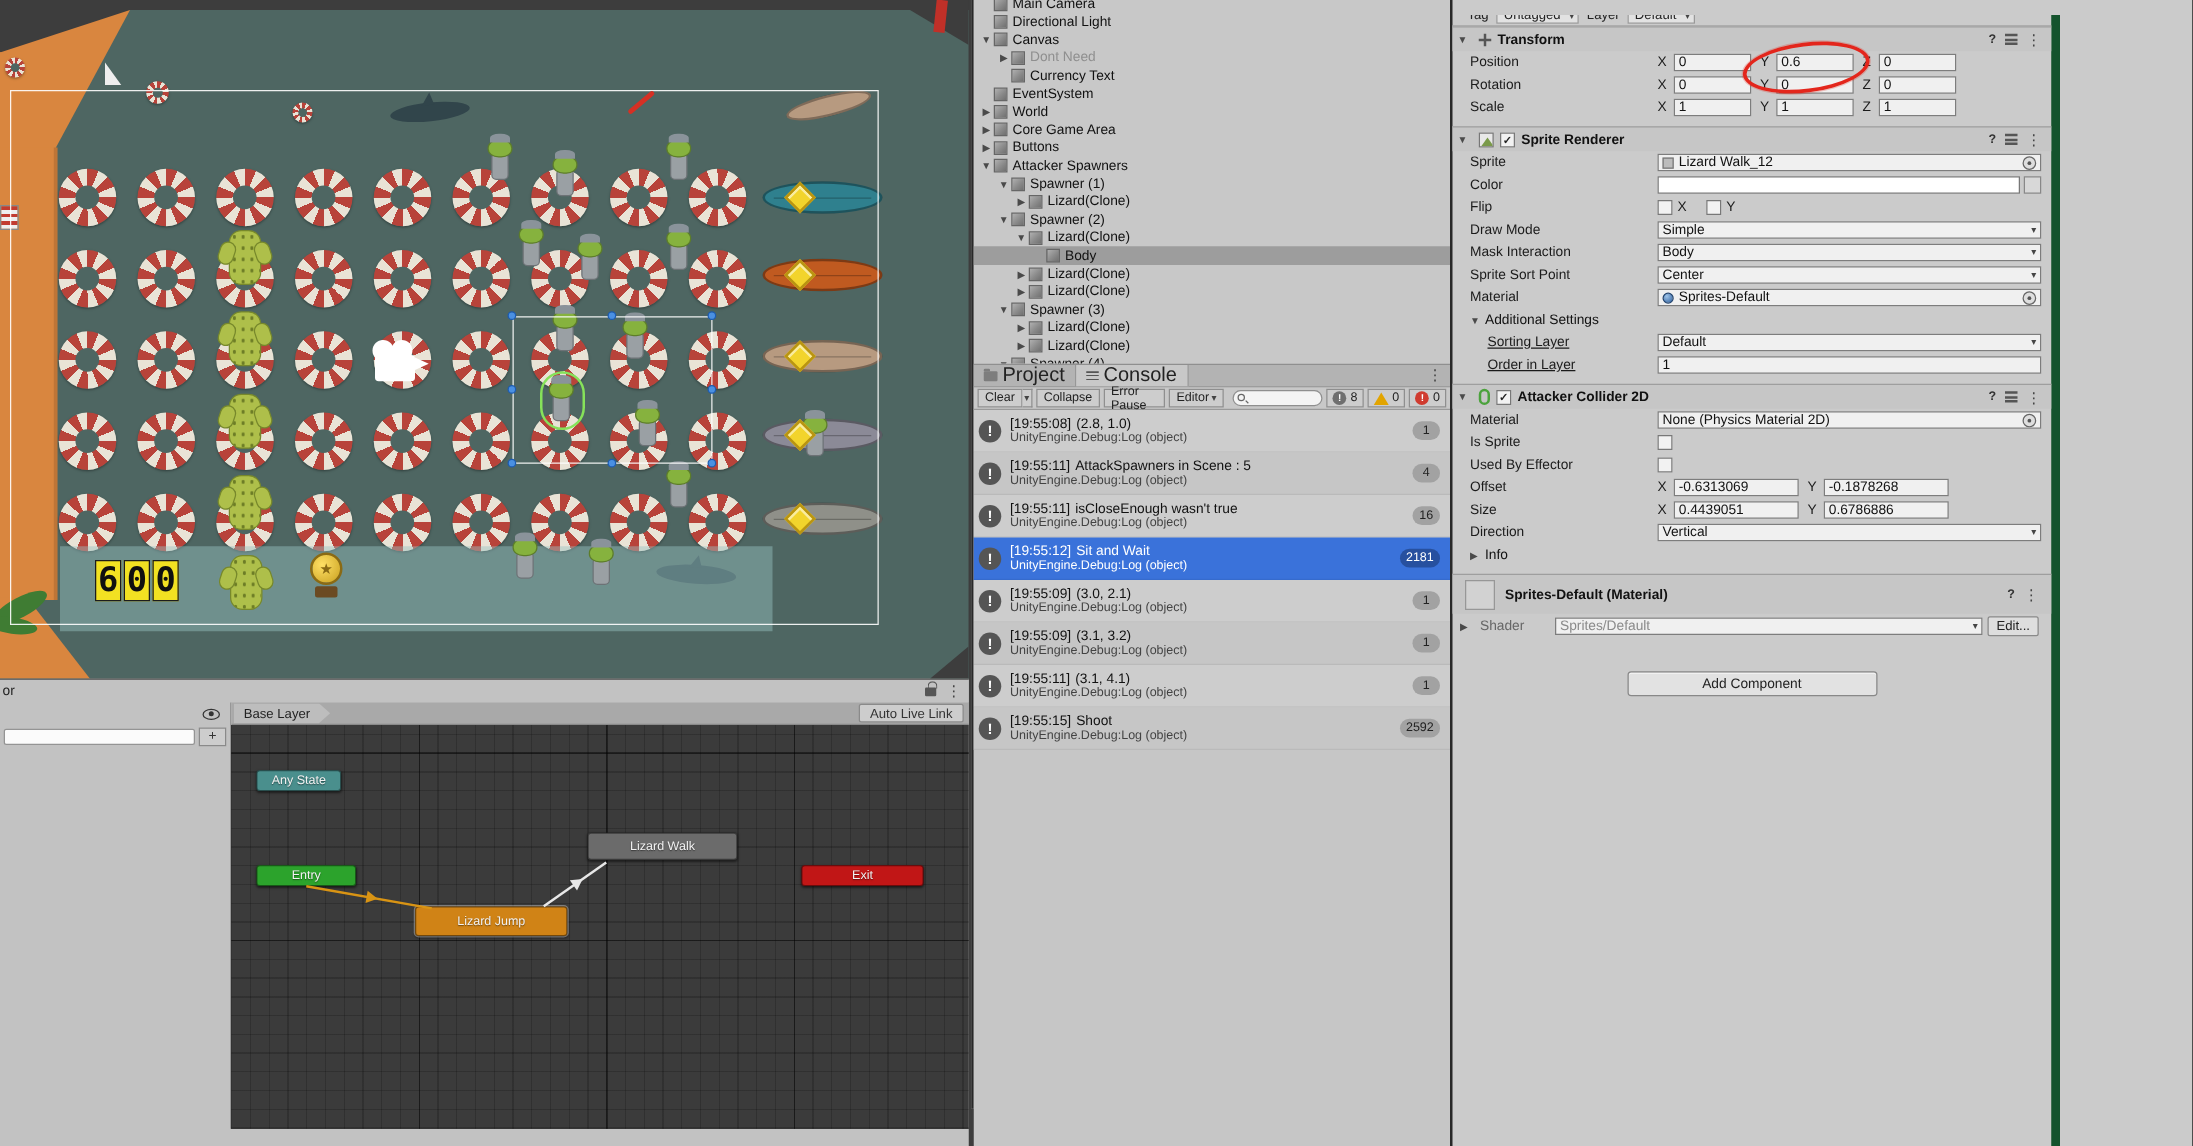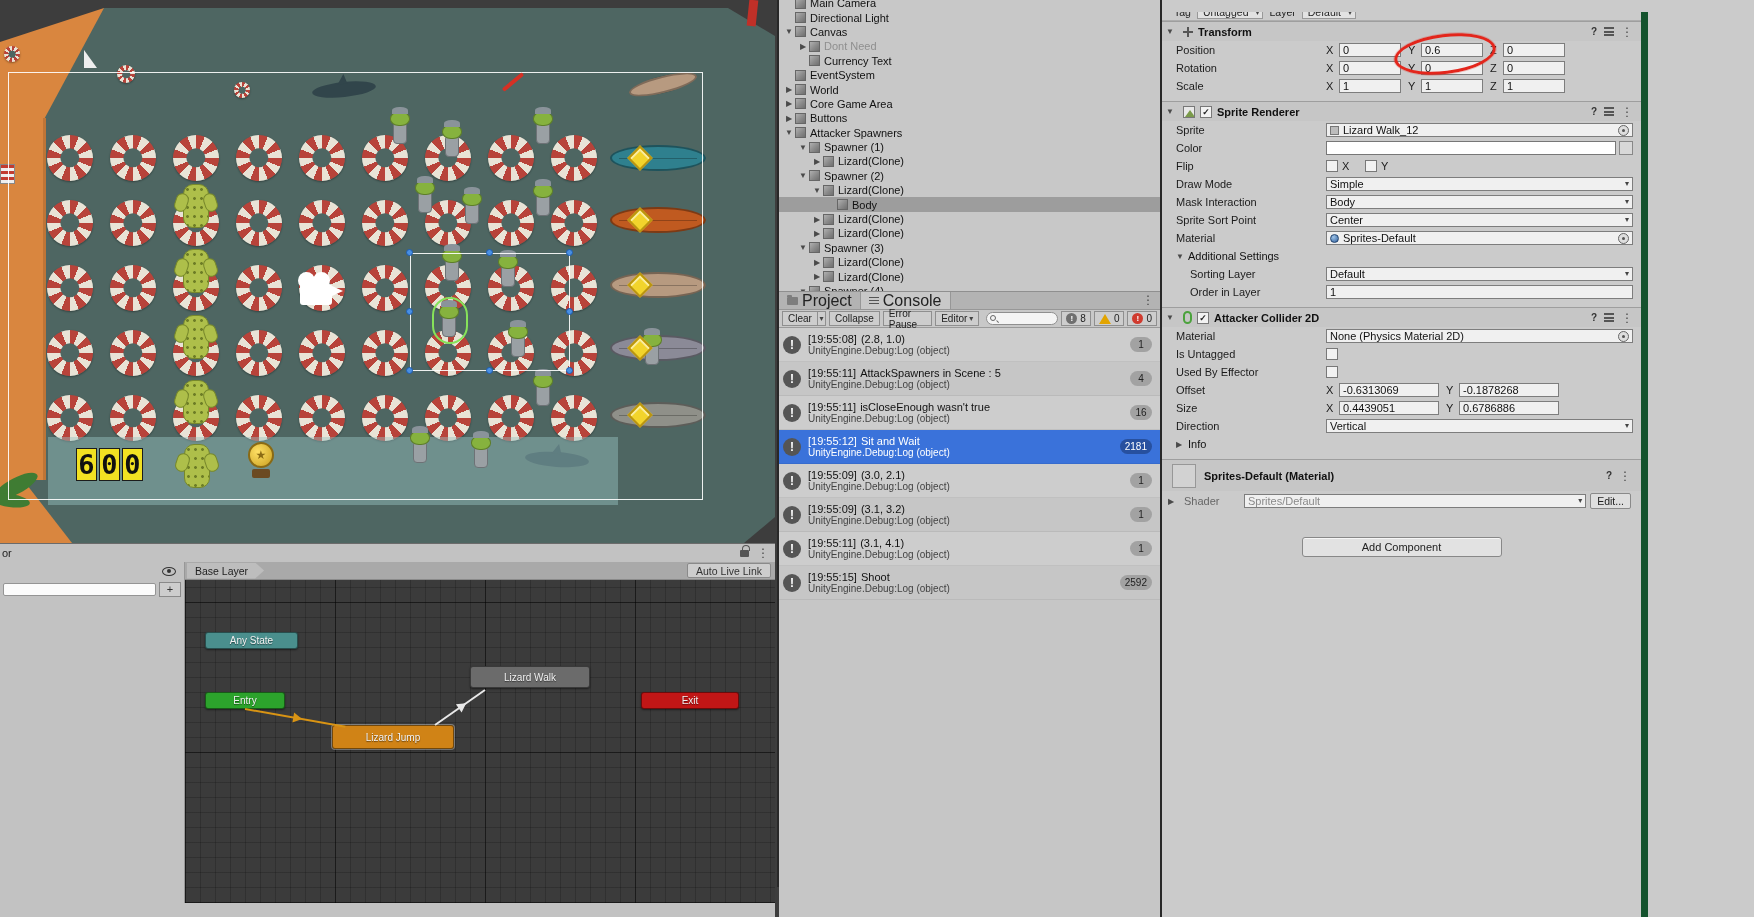--- a/index.html
+++ b/index.html
@@ -74,21 +74,21 @@
   #layer-search { flex:1; height:13px; border:1px solid #949494; border-radius:2px; background:#fbfbfb; font-size:10px; padding:0 3px; font-family:"Liberation Sans",sans-serif; }
   #layer-add-btn { width:22px; height:15px; border:1px solid #8a8a8a; background:#cdcdcd; font-size:11px; line-height:12px; text-align:center; color:#333; }
   #anim-grid { position:absolute; left:185px; top:36px; right:0; bottom:14px; background:#3b3b3b;
     background-image:
       repeating-linear-gradient(0deg, rgba(0,0,0,0.45) 0 1px, transparent 1px 150px),
       repeating-linear-gradient(90deg, rgba(0,0,0,0.45) 0 1px, transparent 1px 150px),
       repeating-linear-gradient(0deg, rgba(0,0,0,0.18) 0 1px, transparent 1px 15px),
       repeating-linear-gradient(90deg, rgba(0,0,0,0.18) 0 1px, transparent 1px 15px);
     overflow:hidden; }
   .anim-node { position:absolute; border-radius:3px; border:1px solid rgba(0,0,0,0.45); box-shadow:0 1px 2px rgba(0,0,0,0.5); color:#f2f2f2; font-size:10px; display:flex; align-items:center; justify-content:center; text-shadow:0 1px 1px rgba(0,0,0,0.5); }
-  #node-anystate { left:20px; top:52px; width:93px; height:17px; background:#4a8f8d;text-align:center; }
+  #node-anystate { left:20px; top:36px; width:68px; height:17px; background:#4a8f8d;text-align:center; }
   #node-entry { left:20px; top:112px; width:80px; height:17px; background:#2ca32c; }
   #node-walk { left:285px; top:86px; width:120px; height:22px; background:#6b6b6b; }
   #node-jump { left:147px; top:145px; width:122px; height:24px; background:#d08316; box-shadow:0 0 0 1px rgba(255,255,255,0.35),0 1px 2px rgba(0,0,0,0.5); }
   #node-exit { left:456px; top:112px; width:98px; height:17px; background:#c11616; }
   .arrow { position:absolute; height:2px; transform-origin:0 50%; z-index:1; }
   .arrow::after { content:''; position:absolute; left:48%; top:-4px; width:0; height:0; border-top:5px solid transparent; border-bottom:5px solid transparent; }
   #arrow-entry-jump { left:60px; top:128px; width:102px; transform:rotate(10deg); background:#d99414; }
   #arrow-entry-jump::after { border-left:9px solid #d99414; }
   #arrow-jump-walk { left:250px; top:144px; width:61px; transform:rotate(-35deg); background:#e8e8e8; }
   #arrow-jump-walk::after { border-left:9px solid #e8e8e8; }
@@ -155,21 +155,21 @@
   .help-icon { font-size:10px; font-weight:bold; color:#333; }
   .preset-icon { width:10px; height:9px; border-top:2px solid #555; border-bottom:2px solid #555; background:linear-gradient(#555,#555) center/10px 2px no-repeat; }
   .transform-icon { width:10px; height:10px; background:linear-gradient(#555,#555) center/10px 2px no-repeat, linear-gradient(#555,#555) center/2px 10px no-repeat; }
   .sr-icon { width:12px; height:12px; background:#e8e8e8; border:1px solid #777; position:relative; overflow:hidden; }
   .sr-icon::after { content:''; position:absolute; left:1px; bottom:0; width:0; height:0; border-left:5px solid transparent; border-right:5px solid transparent; border-bottom:7px solid #7a9a4a; }
   .capsule-icon { width:9px; height:13px; border:2px solid #4ba23c; border-radius:6px; }
   .cb { width:12px; height:12px; background:#f2f2f2; border:1px solid #787878; font-size:9px; line-height:10px; text-align:center; color:#222; }
   .insp-row { display:flex; align-items:center; height:18px; padding:0 8px 0 14px; font-size:11px; }
   .insp-row .indent { width:14px; flex:none; }
   .insp-label { width:150px; flex:none; color:#1b1b1b; }
-  .insp-label.short { width:136px; }
+  .insp-label.short { width:136px;text-decoration:underline; }
   .axis { width:10px; flex:none; margin-right:3px; text-align:left; color:#1b1b1b; }
   .axis.gap { margin-left:7px; }
   .insp-field { background:#f0f0f0; border:1px solid #7d7d7d; height:14px; font-size:11px; padding:0 3px; display:flex; align-items:center; color:#111; overflow:hidden; white-space:nowrap; }
   .axis-field { width:62px; flex:none; }
   .axis-field.wide { width:100px; }
   .grow { flex:1; }
   .dd { position:relative; padding-right:12px; }
   .dd .caret { position:absolute; right:3px; top:1px; font-size:8px; color:#444; }
   .obj-ic { width:9px; height:9px; flex:none; margin-right:4px; background:#bcbcbc; border:1px solid #777; }
   .sphere-ic { width:9px; height:9px; flex:none; margin-right:4px; border-radius:50%; background:radial-gradient(circle at 35% 30%, #9fc4e8, #2e5f9e); border:1px solid #23446e; }
@@ -878,21 +878,21 @@
           </span>
         </div>
         <div class="insp-row">
           <span class="insp-label">Material</span>
           <span class="insp-field grow">
             <span>None (Physics Material 2D)</span>
             <span class="picker"></span>
           </span>
         </div>
         <div class="insp-row">
-          <span class="insp-label">Is Untagged</span>
+          <span class="insp-label">Is Sprite</span>
           <span class="cb"></span>
         </div>
         <div class="insp-row">
           <span class="insp-label">Used By Effector</span>
           <span class="cb"></span>
         </div>
         <div class="insp-row">
           <span class="insp-label">Offset</span>
           <span class="axis">X</span>
           <span class="insp-field axis-field wide">-0.6313069</span>

